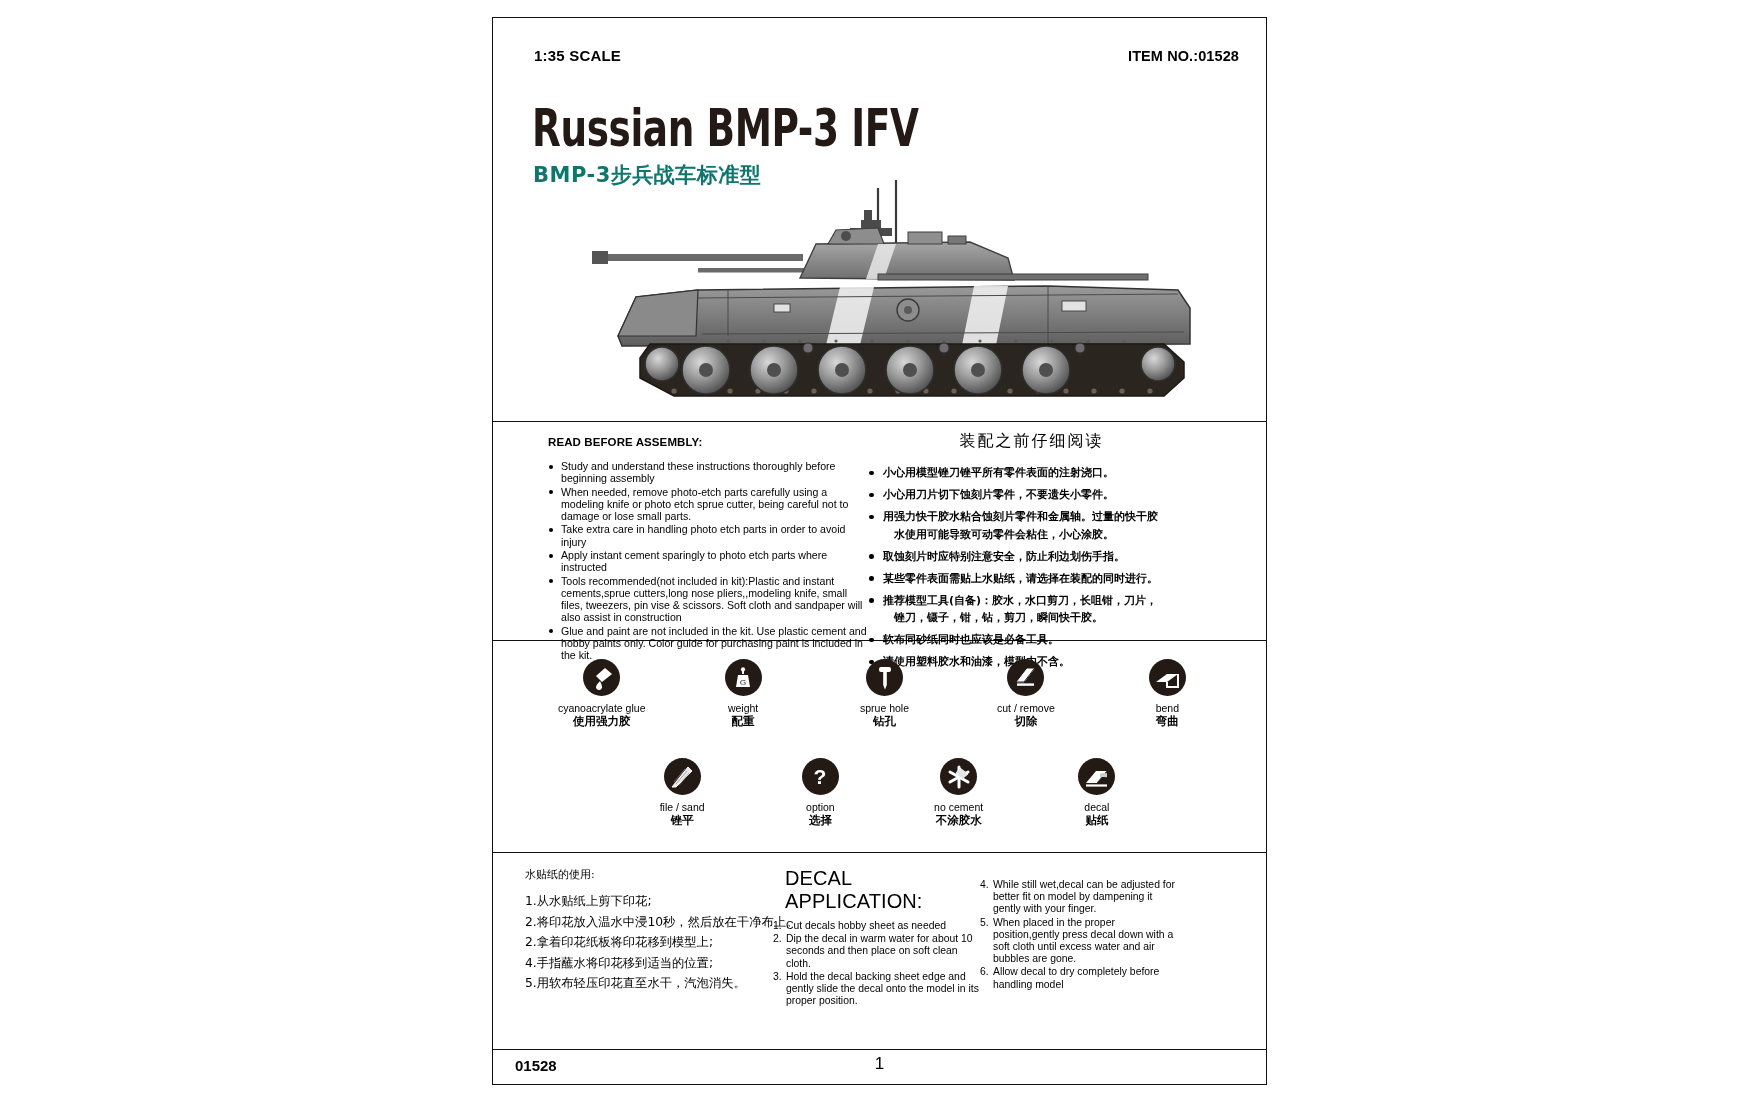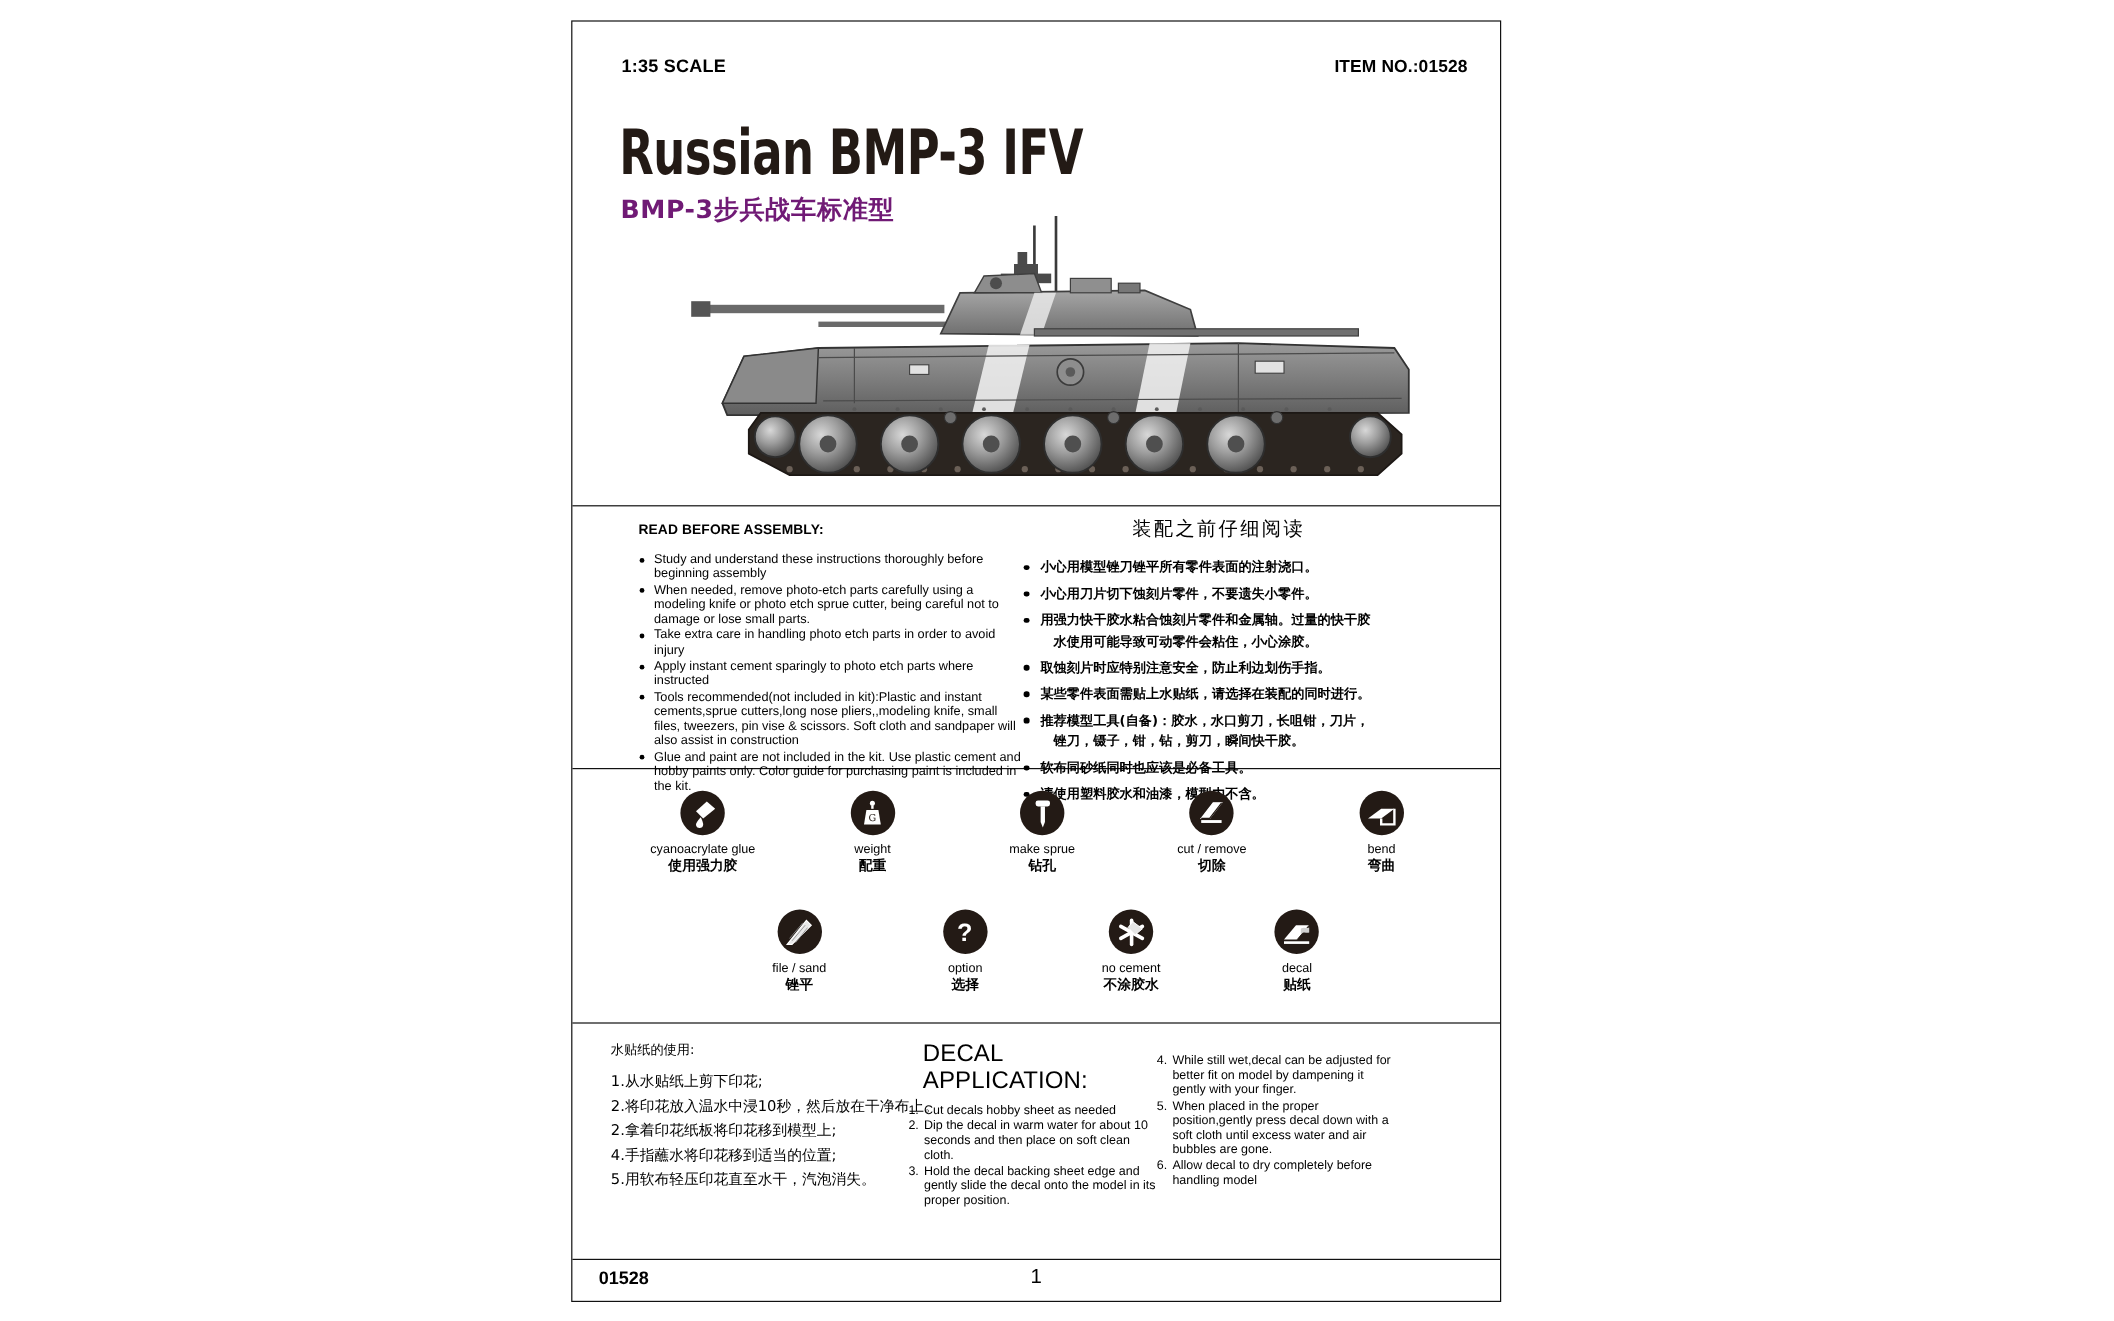--- a/index.html
+++ b/index.html
@@ -5,21 +5,21 @@
   html,body{margin:0;padding:0;background:#ffffff;}
   body{
     width:1762px;height:1101px;
     font-family:"Liberation Sans", sans-serif;
     color:#000;
     position:relative;
     overflow:hidden;
   }
   .sheet{
     position:absolute;
-    left:476px; top:17px;
+    left:492px; top:17px;
     width:775px; height:1068px;
     border:1.5px solid #111;
     background:#fff;
     box-sizing:border-box;
   }
   
   .hdr{
     position:relative;
     height:404px;
     border-bottom:1.5px solid #111;
@@ -39,21 +39,21 @@
     font-family:"Liberation Sans Narrow","DejaVu Sans Condensed","Liberation Sans",sans-serif;
     transform:scaleX(0.80); transform-origin:left top;
     color:#231a15;
     letter-spacing:-0.5px;
     white-space:nowrap;
   }
   .title-cn{
     position:absolute; left:40px; top:143px;
     font-size:21px; font-weight:bold;
     font-family:"DejaVu Sans","Liberation Sans",sans-serif;
-    color:#701a75;
+    color:#0f766e;
     letter-spacing:.5px;
     white-space:nowrap;
   }
   .tank-wrap{
     position:absolute; left:85px; top:140px;
     width:672px; height:250px;
   }
   
   .read{
     position:relative;
@@ -373,21 +373,21 @@
       </div>
 
       <div class="sym-cell">
         <span class="ic">
           <svg width="24" height="26" viewBox="0 0 24 26">
             <rect x="6" y="2" width="12" height="5" rx="2" fill="#fff"></rect>
             <rect x="10.2" y="7" width="3.6" height="13" fill="#fff"></rect>
             <path d="M10.2 20 L13.8 20 L12 24.5 Z" fill="#fff"></path>
           </svg>
         </span>
-        <span class="sym-en">make sprue</span>
+        <span class="sym-en">sprue hole</span>
         <span class="sym-cn">钻孔</span>
       </div>
 
       <div class="sym-cell">
         <span class="ic">
           <svg width="25" height="25" viewBox="0 0 25 25">
             <path d="M4 17 L14 4 L21 4 L11 17 Z" fill="#fff" stroke="#fff" stroke-width="1"></path>
             <path d="M4 17 L11 17 L21 4" fill="none" stroke="#231a15" stroke-width="1"></path>
             <rect x="4" y="18.4" width="17" height="2.4" fill="#fff"></rect>
           </svg>

